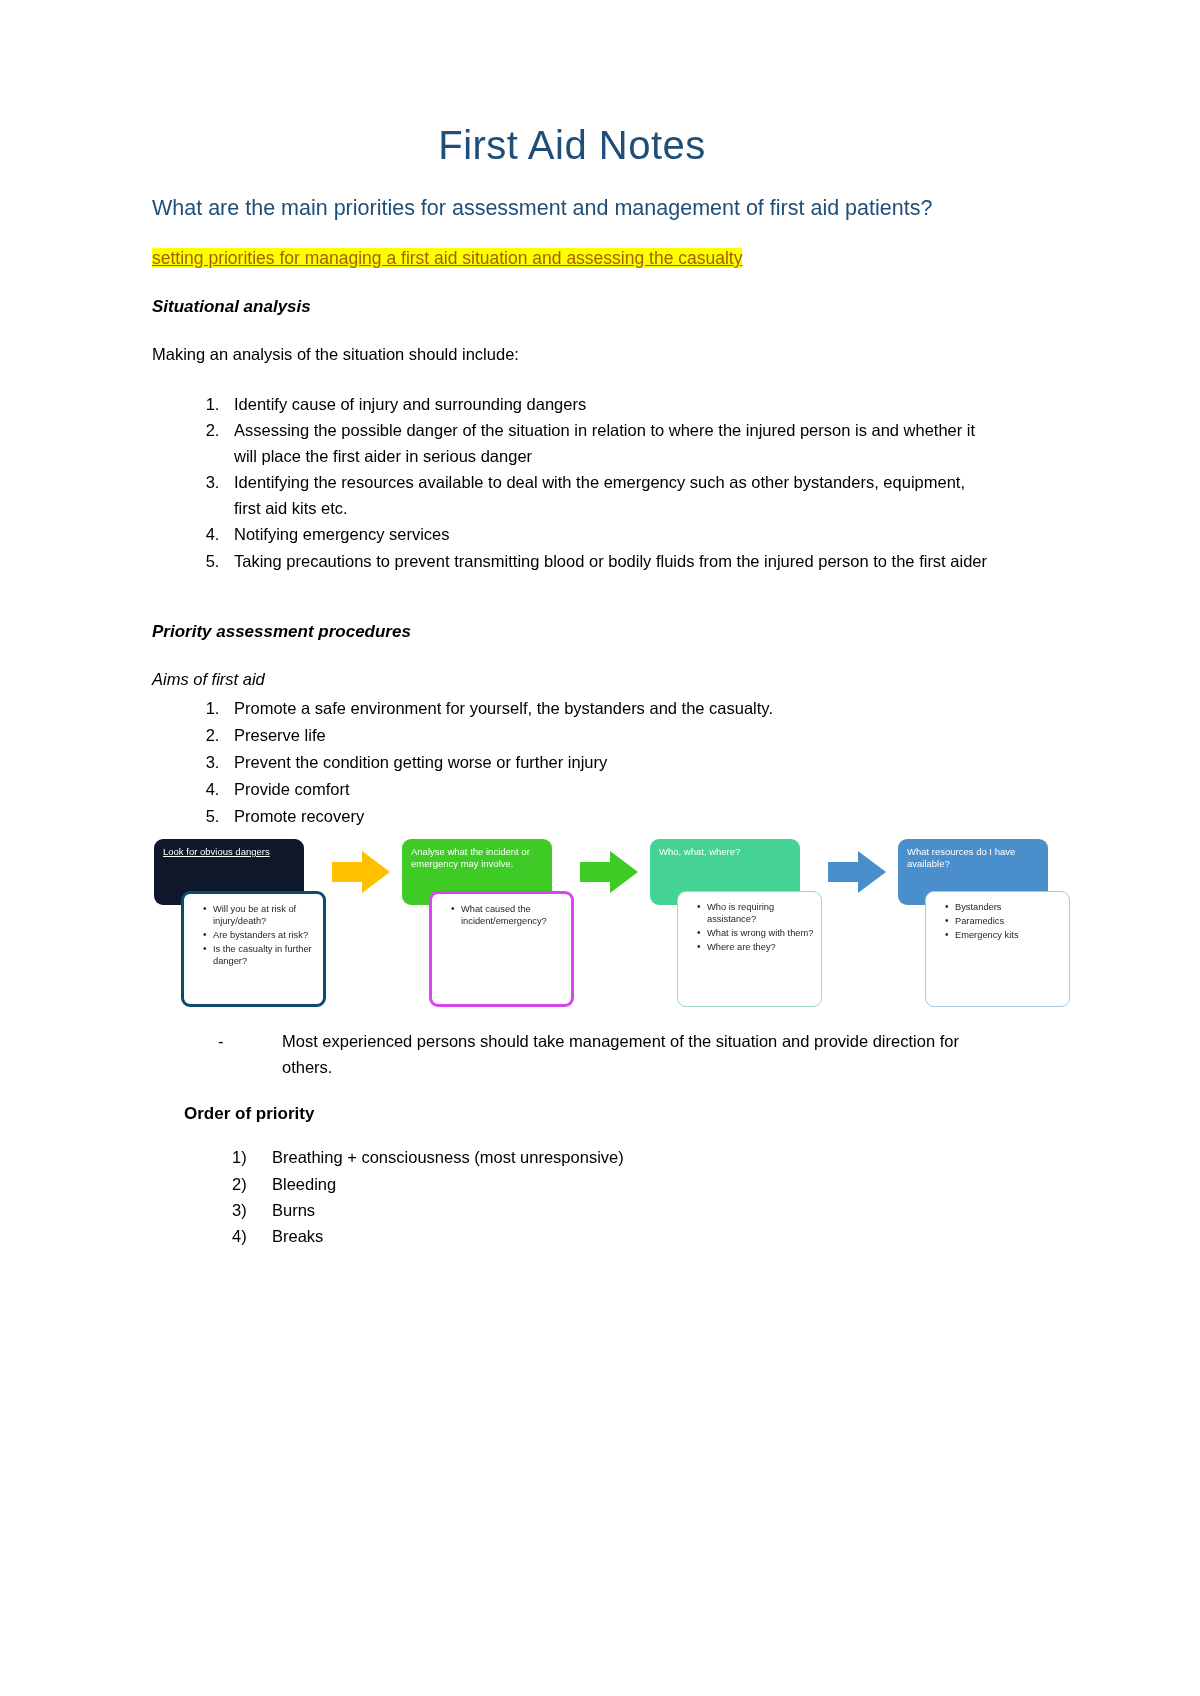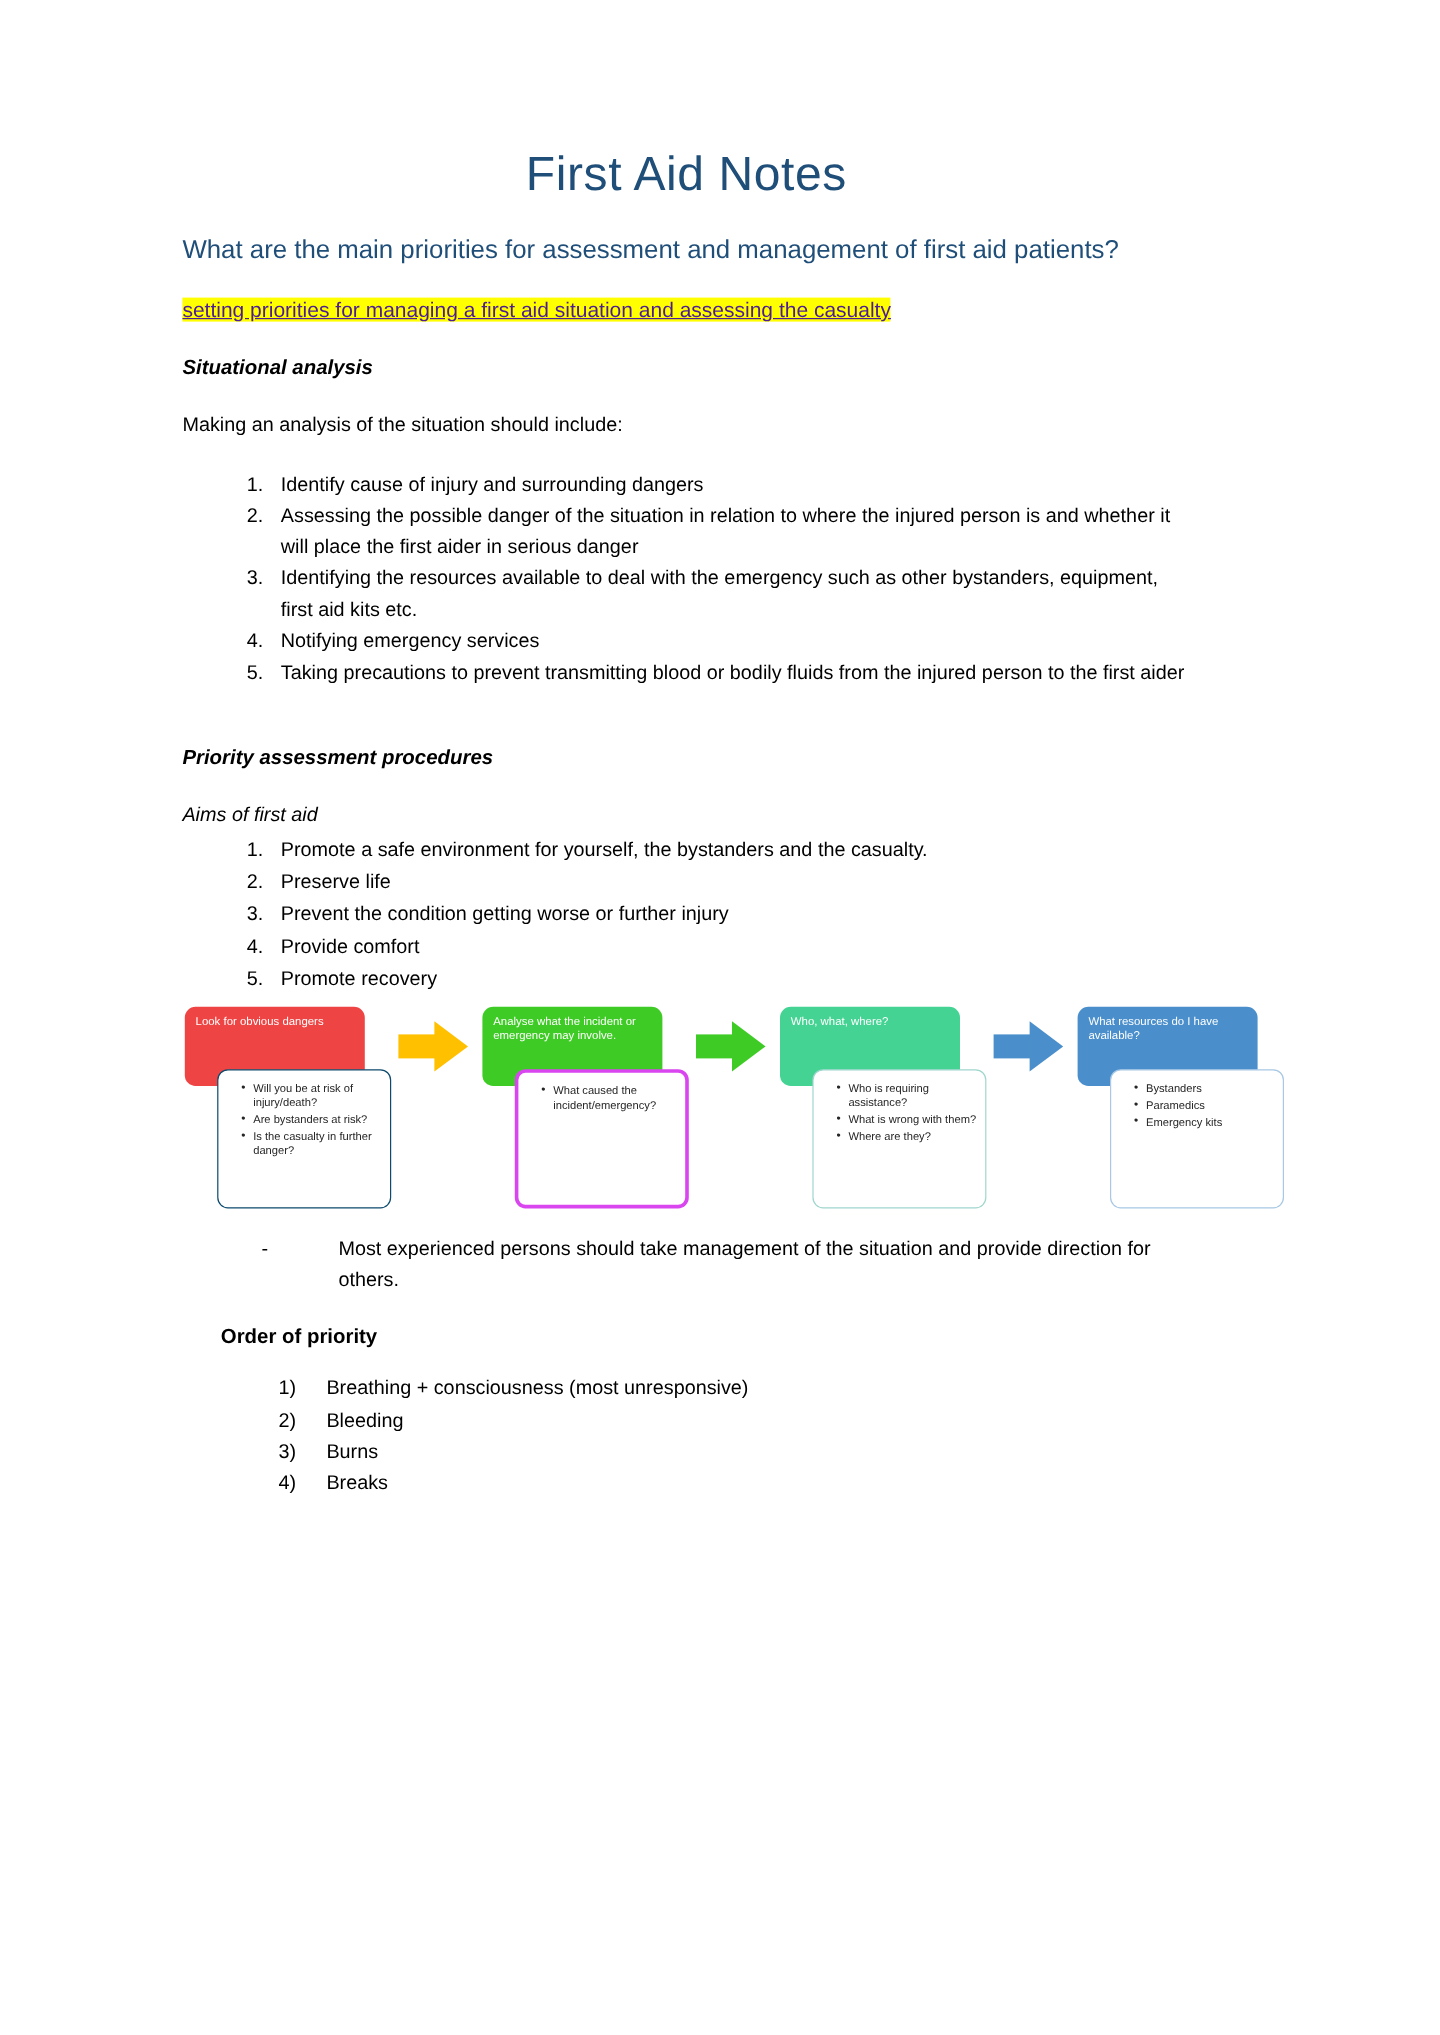--- a/index.html
+++ b/index.html
@@ -37,21 +37,21 @@
   }
   .h1-blue {
     color: #1f4e79;
     font-size: 21.5px;
     font-weight: 400;
     line-height: 1.35;
     margin: 0 0 22px 0;
   }
   .highlight-line {
     background: #ffff00;
-    color: #4c1d95;
+    color: #a16207;
     font-size: 17.5px;
     text-decoration: underline;
     display: inline;
     line-height: 1.5;
   }
   .highlight-wrap { margin: 0 0 26px 0; }
   .sub-head {
     font-weight: bold;
     font-style: italic;
     font-size: 17px;
@@ -237,24 +237,24 @@
       <li>Promote a safe environment for yourself, the bystanders and the casualty.</li>
       <li>Preserve life</li>
       <li>Prevent the condition getting worse or further injury</li>
       <li>Provide comfort</li>
       <li>Promote recovery</li>
     </ol>
 
     <div class="diagram">
 
       <div class="stage" style="left:0px;">
-        <div class="header-box" style="background:#ef4444;">
+        <div class="header-box" style="background:#0f172a;text-decoration:underline;">
           <span>Look for obvious dangers</span>
         </div>
-        <div class="callout" style="border:1px solid #0c4a6e;">
+        <div class="callout" style="border:3px solid #0c4a6e;">
           <ul>
             <li>Will you be at risk of injury/death?</li>
             <li>Are bystanders at risk?</li>
             <li>Is the casualty in further danger?</li>
           </ul>
         </div>
       </div>
 
       <div class="arrow" style="left:178px;">
         <div class="shaft" style="background:#ffc000;"></div>

